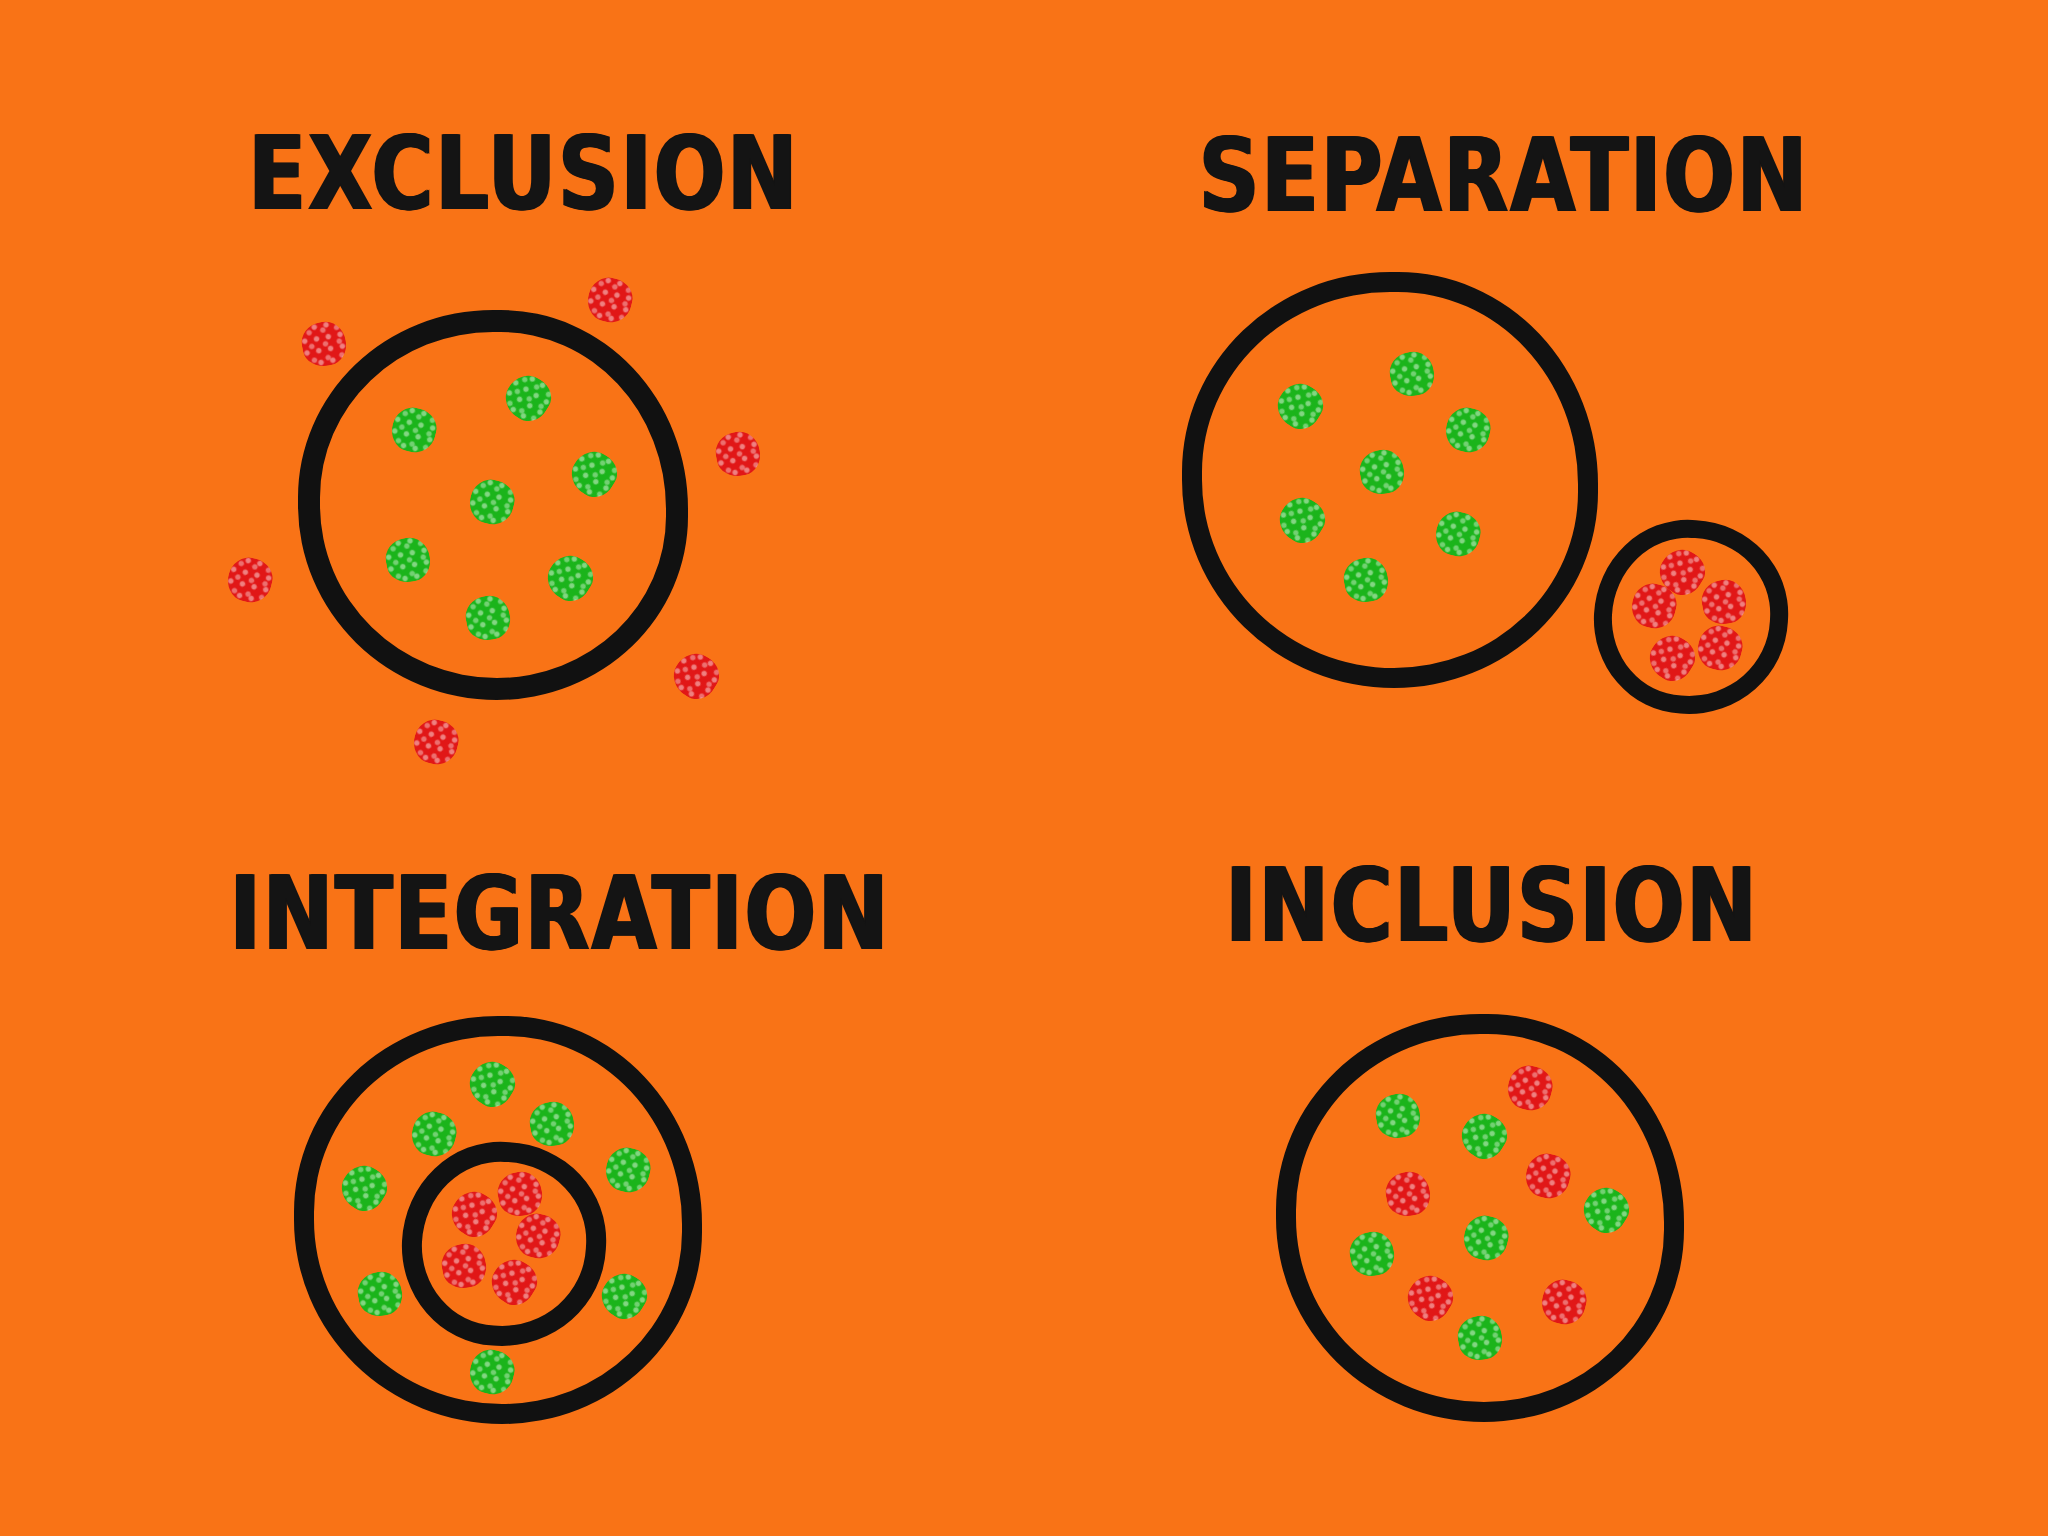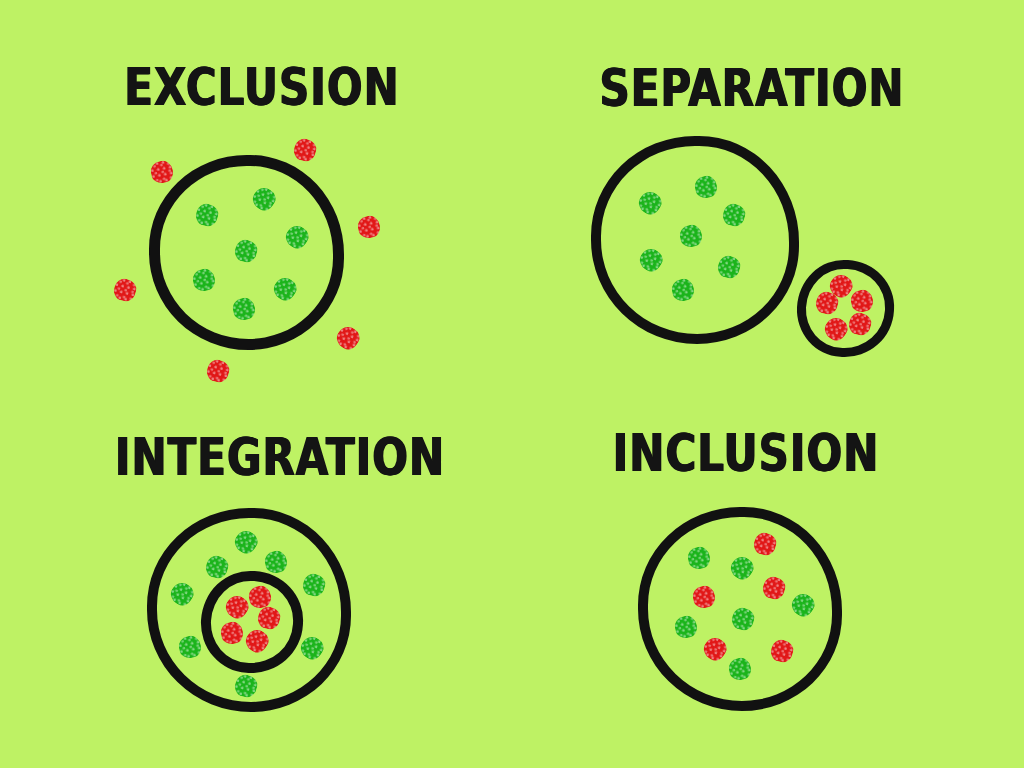--- a/index.html
+++ b/index.html
@@ -4,21 +4,21 @@
 <style>
   html, body {
     margin: 0;
     padding: 0;
     background: #ffffff;
   }
   .stage {
     position: relative;
     width: 1024px;
     height: 768px;
-    background: #bef264;
+    background: #f97316;
     overflow: hidden;
     font-family: "DejaVu Sans", sans-serif;
   }
   .panel {
     position: absolute;
     inset: 0;
     pointer-events: none;
   }
   .title {
     position: absolute;

